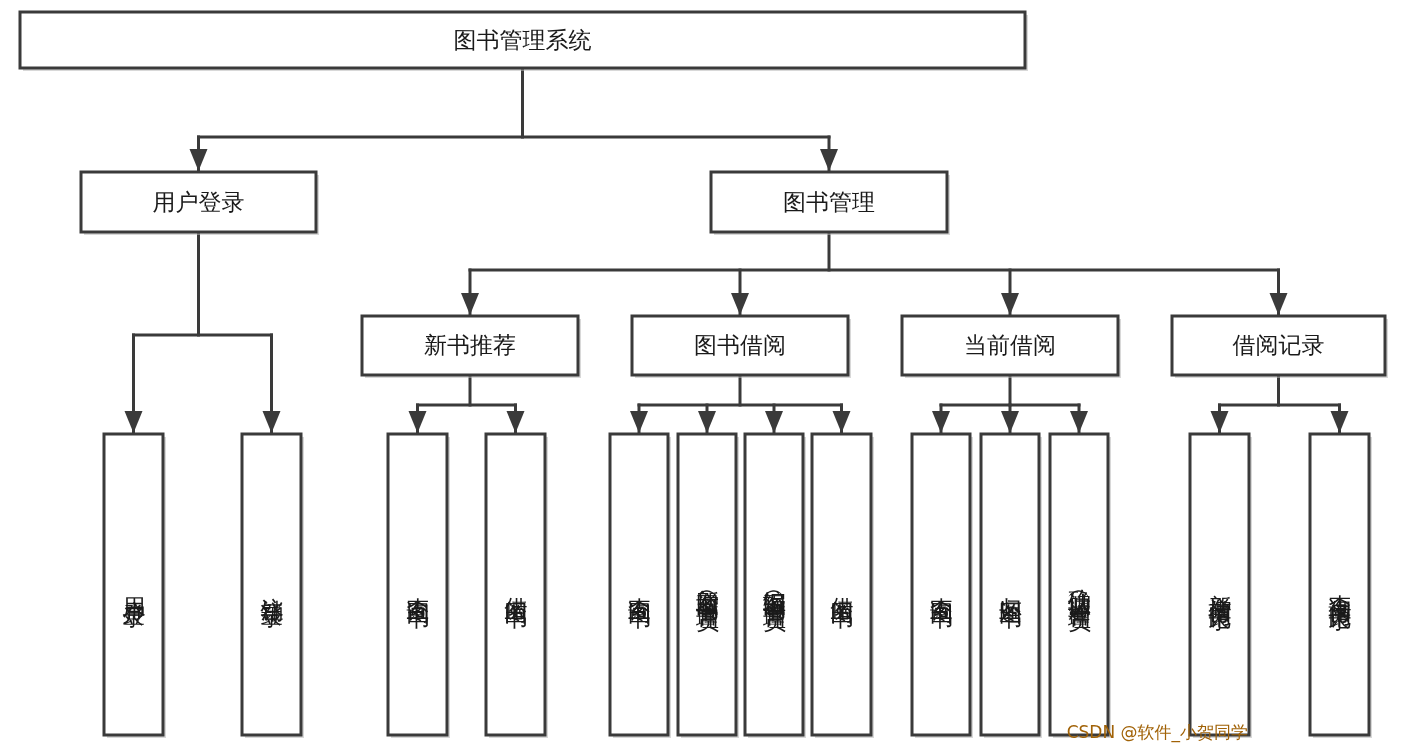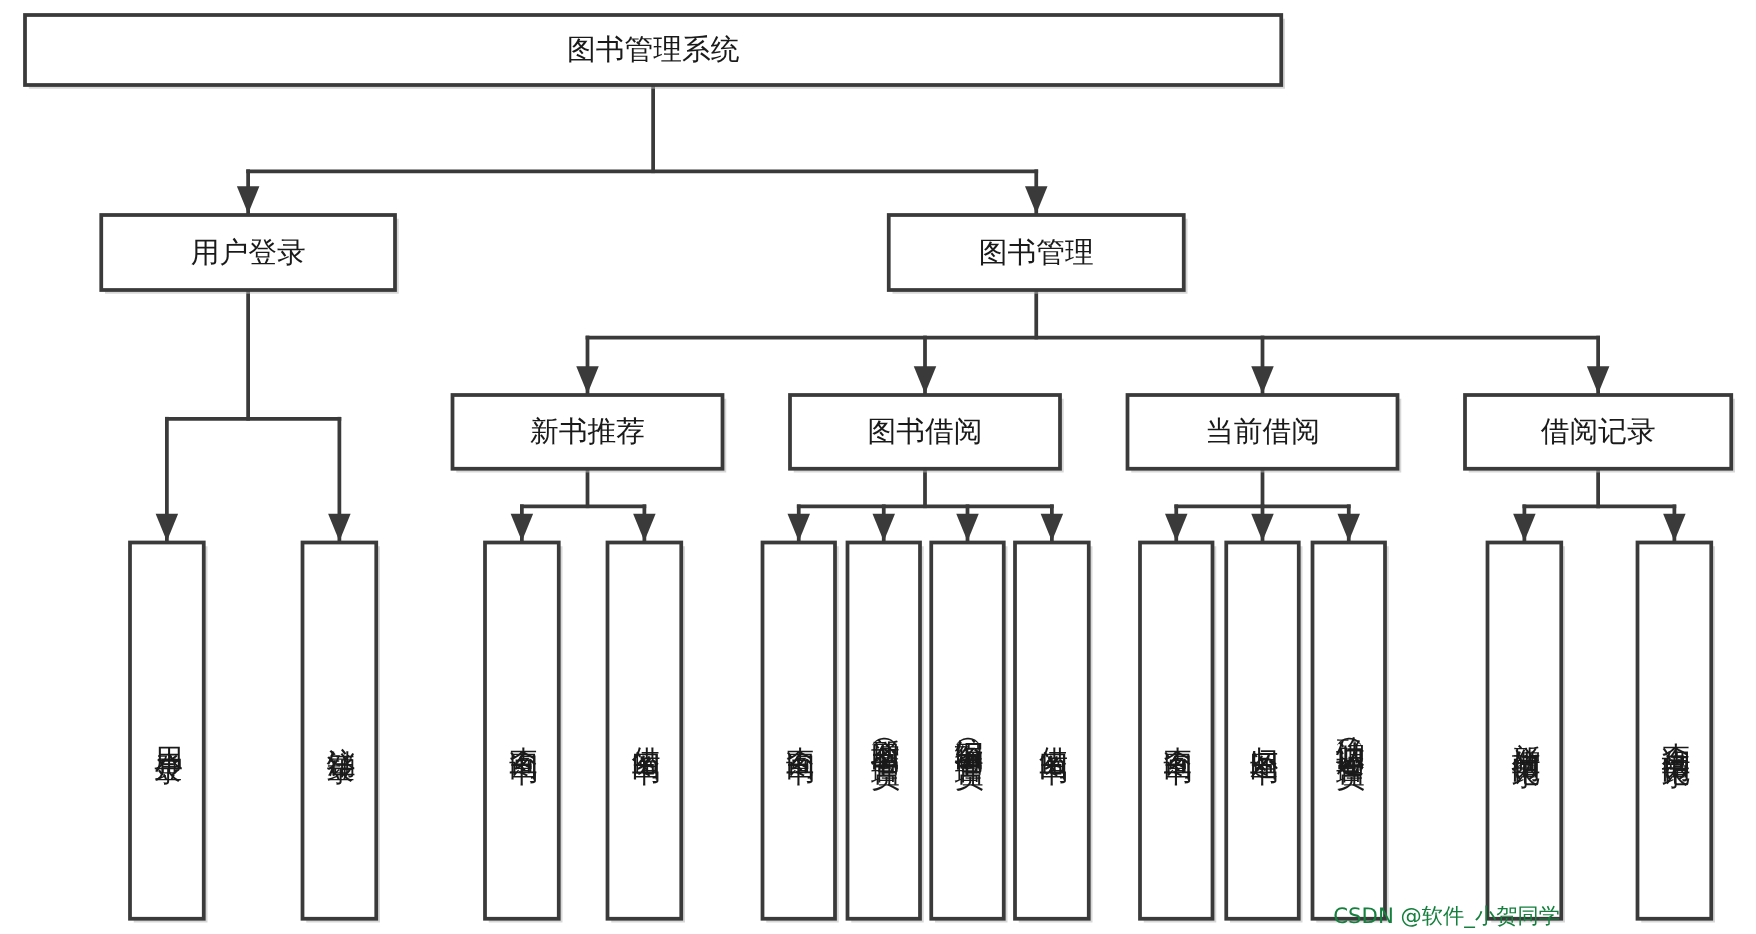--- a/index.html
+++ b/index.html
@@ -64,21 +64,21 @@
     text-align: center;
     white-space: nowrap;
     pointer-events: none;
   }
   .watermark {
     position: absolute;
     right: 8px;
     bottom: 3px;
     font-family: "DejaVu Sans", "Liberation Sans", sans-serif;
     font-size: 17px;
-    color: #15803d;
+    color: #a16207;
     white-space: nowrap;
   }
 </style>
 </head>
 <body>
 
 <div id="diagram-root">
 
   <svg id="tree-svg" viewBox="0 0 1405 747">
     <g id="connector-layer">

